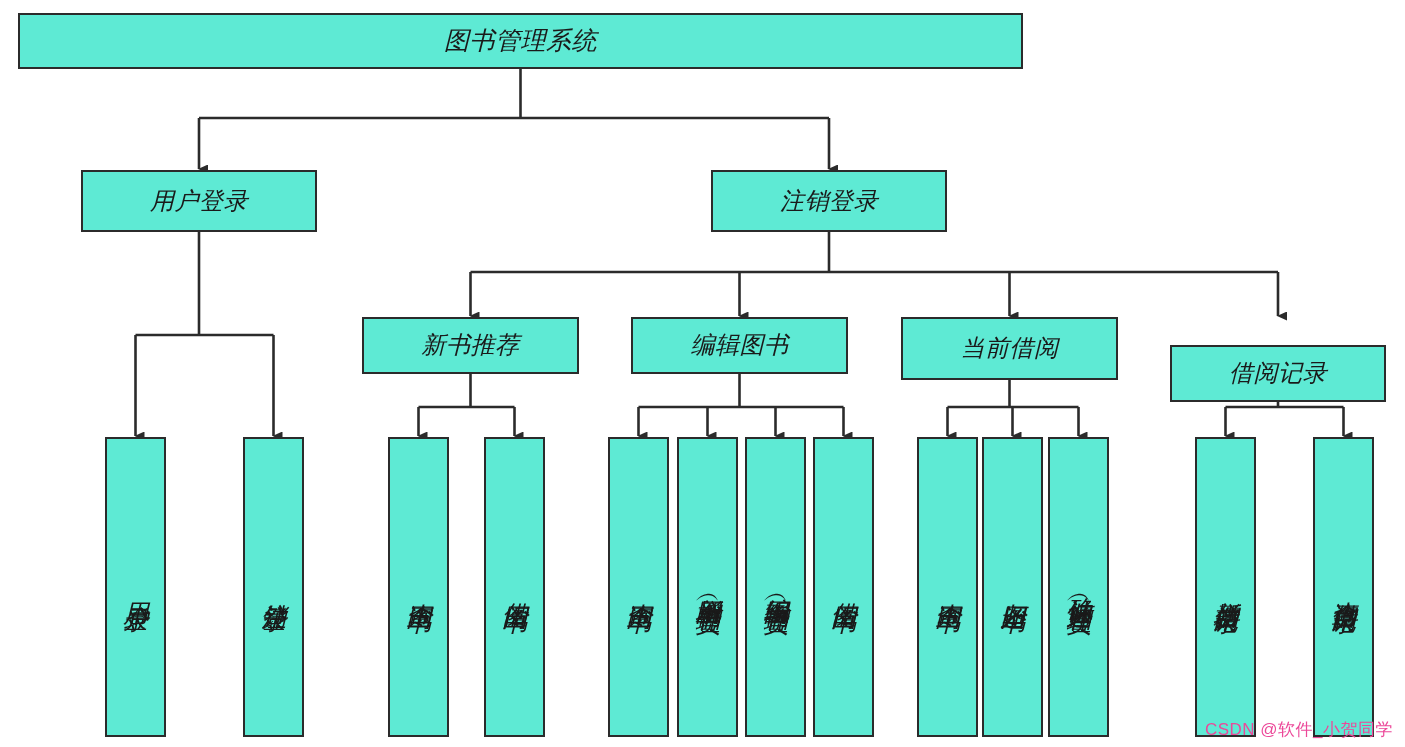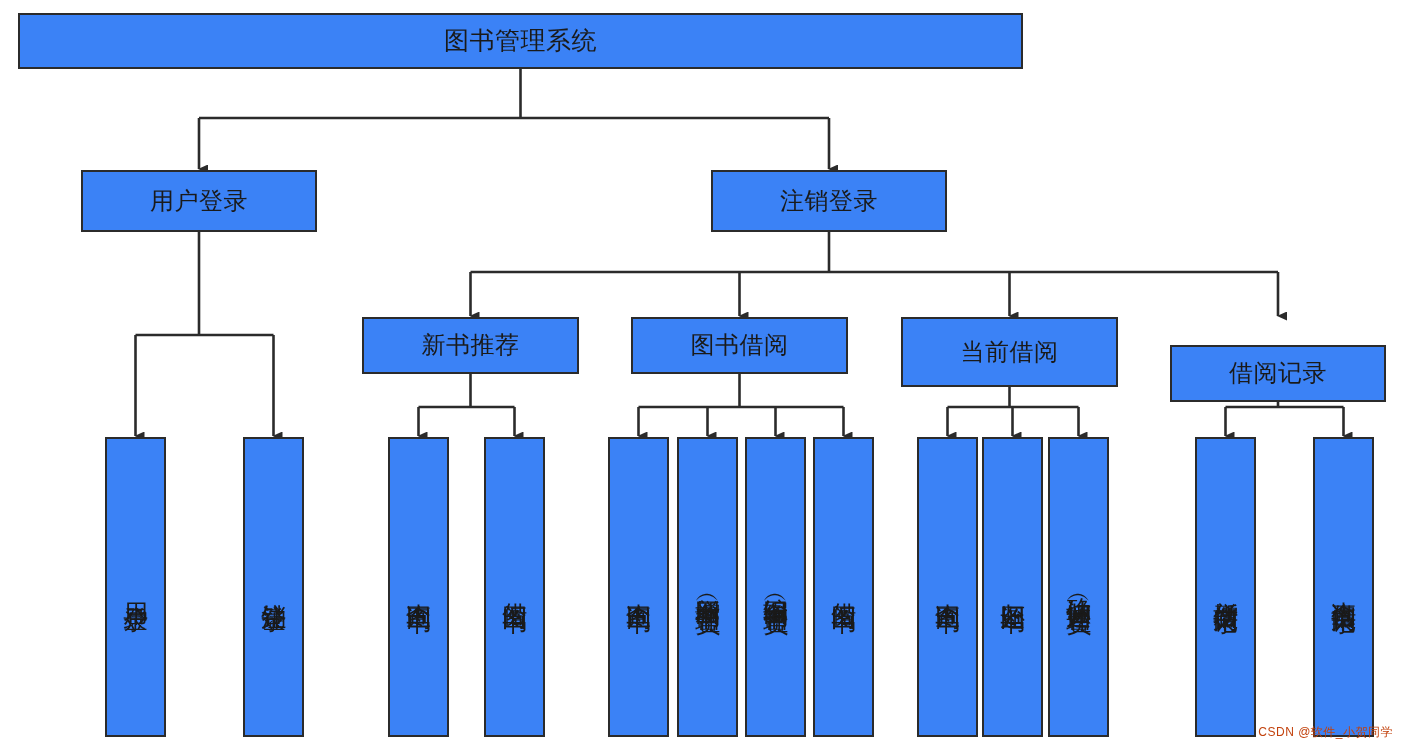--- a/index.html
+++ b/index.html
@@ -21,27 +21,28 @@
   #connector-layer {
     position: absolute;
     left: 0;
     top: 0;
     width: 1405px;
     height: 747px;
   }
   .node {
     position: absolute;
     box-sizing: border-box;
-    background: #3b82f6;
+    background: #5eead4;
     border: 2px solid #2b2b2b;
     display: flex;
     align-items: center;
     justify-content: center;
     color: #1a1a1a;
     z-index: 2;
+    font-style: italic;
   }
   .node-label {
     display: block;
     text-align: center;
     line-height: 1.18;
     letter-spacing: 0.5px;
   }
   .node-root .node-label {
     font-size: 25px;
   }
@@ -58,22 +59,22 @@
     text-orientation: upright;
     font-size: 25px;
     line-height: 1.1;
     letter-spacing: 2px;
     white-space: nowrap;
   }
   #watermark {
     position: absolute;
     right: 12px;
     bottom: 6px;
-    font-size: 12px;
-    color: #c2410c;
+    font-size: 17px;
+    color: #ec4899;
     z-index: 5;
     white-space: nowrap;
     letter-spacing: 0.5px;
   }
 </style>
 </head>
 <body>
 
 <div id="diagram-canvas">
 
@@ -139,35 +140,35 @@
       <div class="node node-branch" style="left: 362px; top: 317px; width: 217px; height: 57px;">
         <span class="node-label">新书推荐</span>
       </div>
       <div class="node node-leaf" style="left: 388px; top: 437px; width: 61px; height: 300px;">
         <span class="node-label">查询图书</span>
       </div>
       <div class="node node-leaf" style="left: 484px; top: 437px; width: 61px; height: 300px;">
         <span class="node-label">借阅图书</span>
       </div>
       <div class="node node-branch" style="left: 631px; top: 317px; width: 217px; height: 57px;">
-        <span class="node-label">图书借阅</span>
+        <span class="node-label">编辑图书</span>
       </div>
       <div class="node node-leaf" style="left: 608px; top: 437px; width: 61px; height: 300px;">
         <span class="node-label">查询图书</span>
       </div>
       <div class="node node-leaf" style="left: 677px; top: 437px; width: 61px; height: 300px;">
         <span class="node-label">新增图书（管理员）</span>
       </div>
       <div class="node node-leaf" style="left: 745px; top: 437px; width: 61px; height: 300px;">
         <span class="node-label">编辑图书（管理员）</span>
       </div>
       <div class="node node-leaf" style="left: 813px; top: 437px; width: 61px; height: 300px;">
         <span class="node-label">借阅图书</span>
       </div>
-      <div class="node node-branch" style="left: 901px; top: 317px; width: 217px; height: 70px;">
+      <div class="node node-branch" style="left: 901px; top: 317px; width: 217px; height: 63px;">
         <span class="node-label">当前借阅</span>
       </div>
       <div class="node node-leaf" style="left: 917px; top: 437px; width: 61px; height: 300px;">
         <span class="node-label">查询图书</span>
       </div>
       <div class="node node-leaf" style="left: 982px; top: 437px; width: 61px; height: 300px;">
         <span class="node-label">归还图书</span>
       </div>
       <div class="node node-leaf" style="left: 1048px; top: 437px; width: 61px; height: 300px;">
         <span class="node-label">确认归还（管理员）</span>

